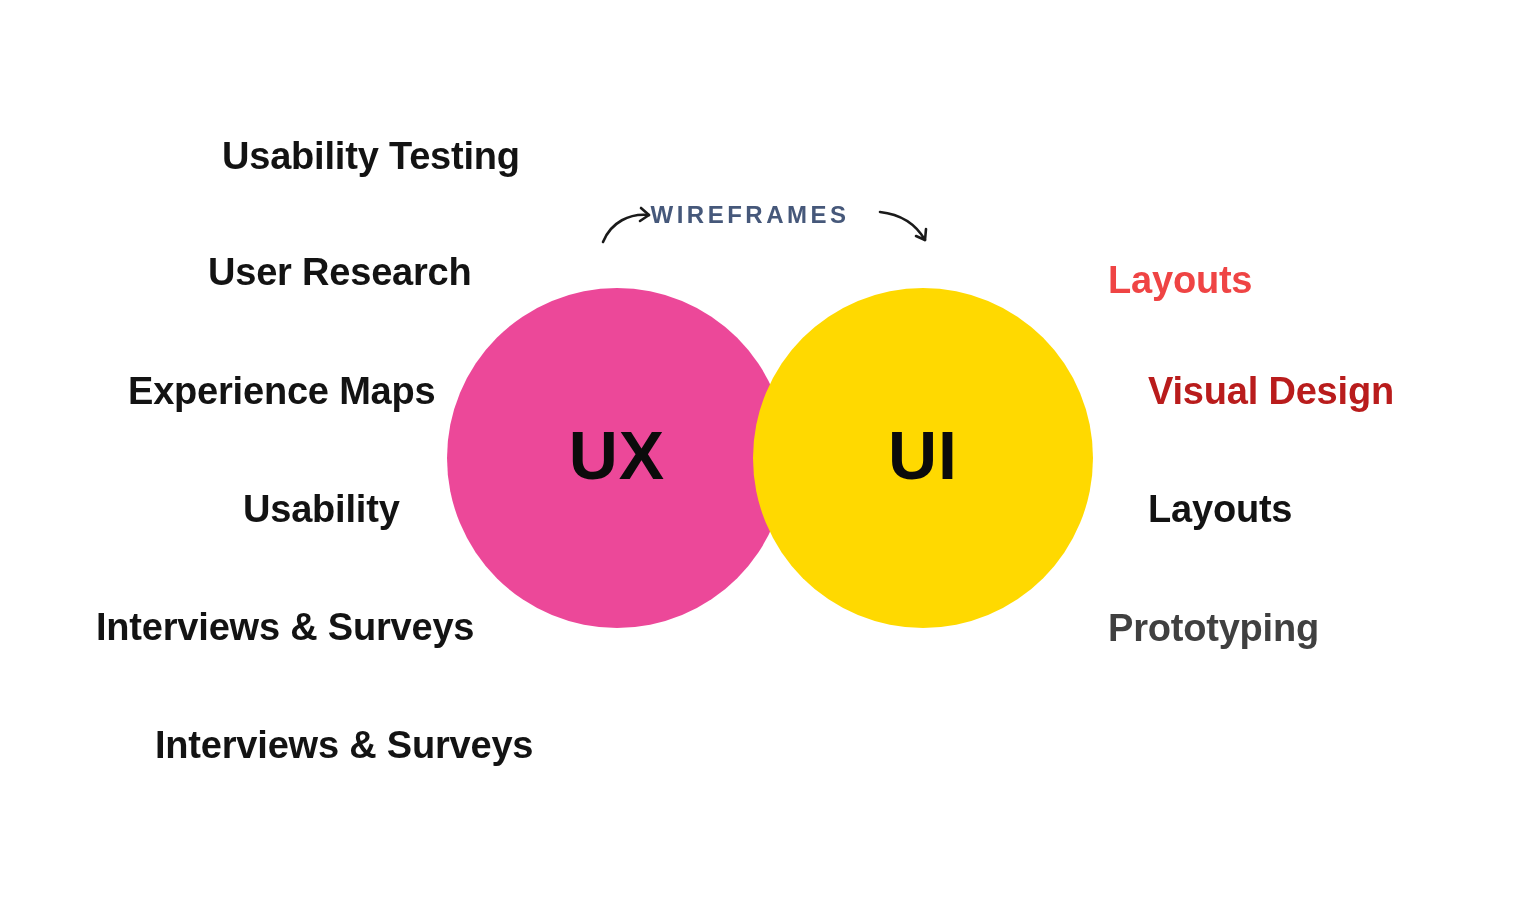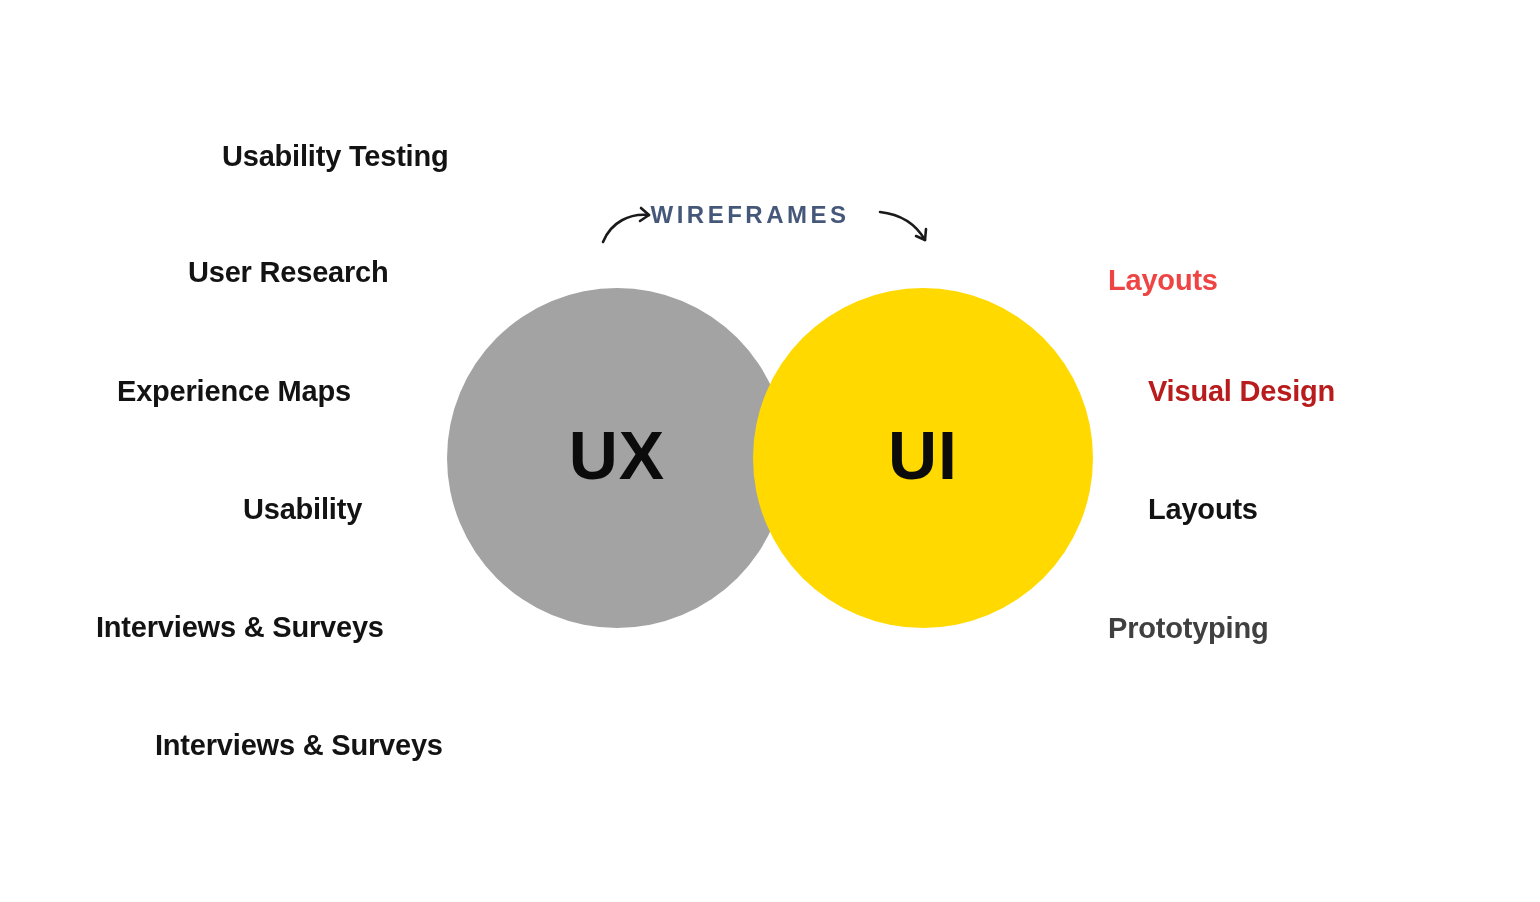--- a/index.html
+++ b/index.html
@@ -41,21 +41,21 @@
     font-size: 24px;
     font-weight: 700;
     letter-spacing: 3.5px;
     color: #46587a;
     white-space: nowrap;
     z-index: 3;
   }
   .skill-label {
     position: absolute;
     transform: translateY(-50%);
-    font-size: 29px;
+    font-size: 38px;
     font-weight: 700;
     letter-spacing: -0.2px;
     color: #131313;
     white-space: nowrap;
     z-index: 3;
   }
   .arrow {
     position: absolute;
     z-index: 3;
   }
@@ -72,31 +72,31 @@
     <path d="M41,6 L49,13 L40,19" fill="none" stroke="#1a1a1a" stroke-width="2.6" stroke-linecap="round" stroke-linejoin="round"></path>
   </svg>
 
   <div class="wireframes-title" style="color: rgb(70, 88, 122);">WIREFRAMES</div>
 
   <svg class="arrow arrow-right" width="58" height="44" viewBox="0 0 58 44">
     <path d="M2,8 C20,10 36,17 47,36" fill="none" stroke="#1a1a1a" stroke-width="2.6" stroke-linecap="round"></path>
     <path d="M38,32 L47,36 L48,25" fill="none" stroke="#1a1a1a" stroke-width="2.6" stroke-linecap="round" stroke-linejoin="round"></path>
   </svg>
 
-  <div class="circle circle-ux" style="background: #a3a3a3;">
+  <div class="circle circle-ux" style="background: #ec4899;">
     <span class="circle-label">UX</span>
   </div>
   <div class="circle circle-ui" style="background: rgb(255, 217, 0);">
     <span class="circle-label">UI</span>
   </div>
 
   <div id="labels">
       <div class="skill-label" style="left: 222px; top: 156px; color: rgb(19, 19, 19);">Usability Testing</div>
-      <div class="skill-label" style="left: 188px; top: 272px; color: rgb(19, 19, 19);">User Research</div>
-      <div class="skill-label" style="left: 117px; top: 391px; color: rgb(19, 19, 19);">Experience Maps</div>
+      <div class="skill-label" style="left: 208px; top: 272px; color: rgb(19, 19, 19);">User Research</div>
+      <div class="skill-label" style="left: 128px; top: 391px; color: rgb(19, 19, 19);">Experience Maps</div>
       <div class="skill-label" style="left: 243px; top: 509px; color: rgb(19, 19, 19);">Usability</div>
       <div class="skill-label" style="left: 96px; top: 627px; color: rgb(19, 19, 19);">Interviews &amp; Surveys</div>
       <div class="skill-label" style="left: 155px; top: 745px; color: rgb(19, 19, 19);">Interviews &amp; Surveys</div>
       <div class="skill-label" style="left: 1108px; top: 280px; color: #ef4444;">Layouts</div>
       <div class="skill-label" style="left: 1148px; top: 391px; color: #b91c1c;">Visual Design</div>
       <div class="skill-label" style="left: 1148px; top: 509px; color: rgb(19, 19, 19);">Layouts</div>
       <div class="skill-label" style="left: 1108px; top: 628px; color: #404040;">Prototyping</div>
     </div>
 
 </div>

